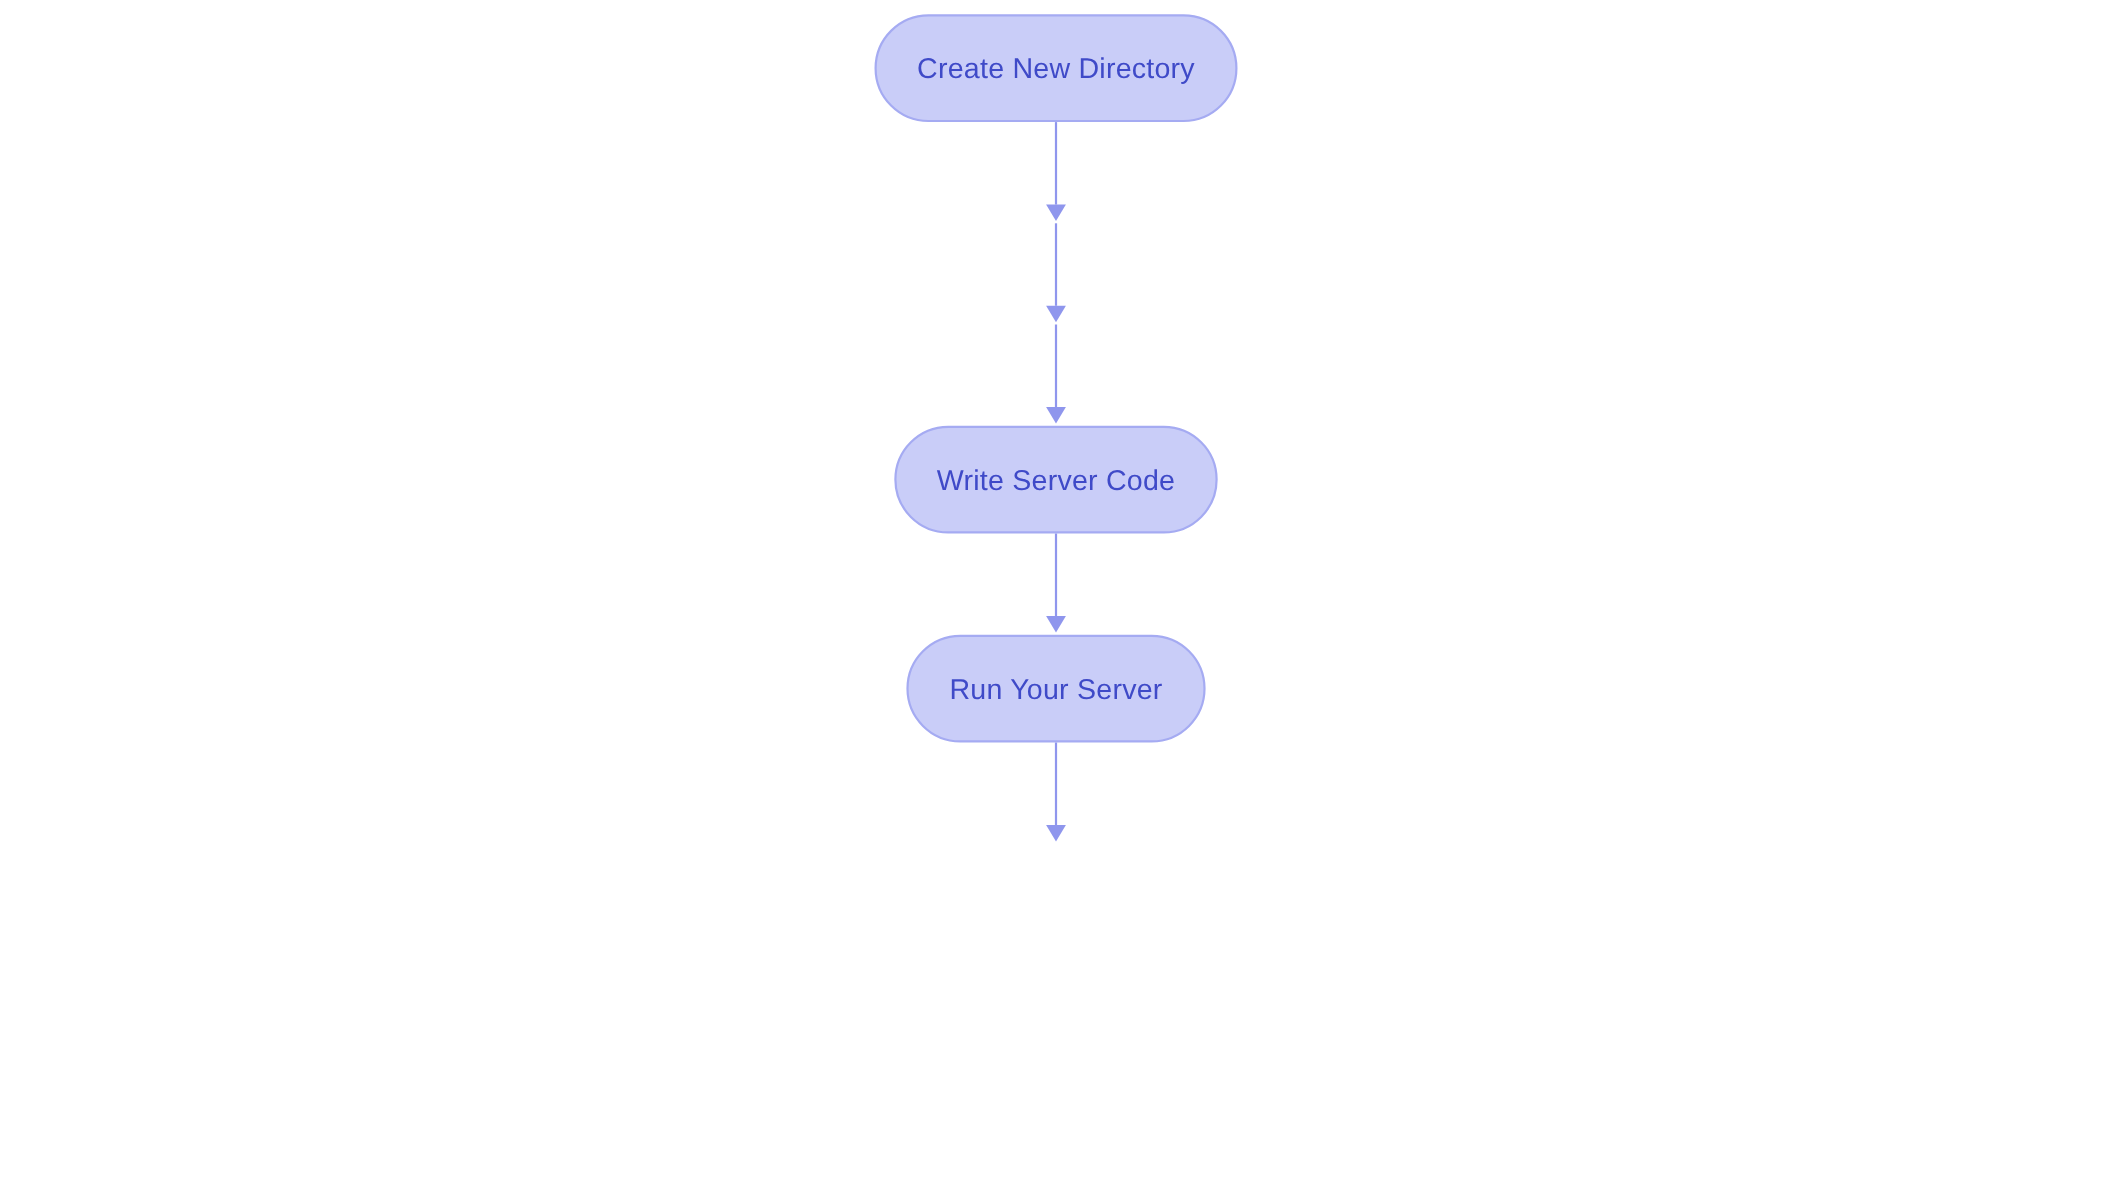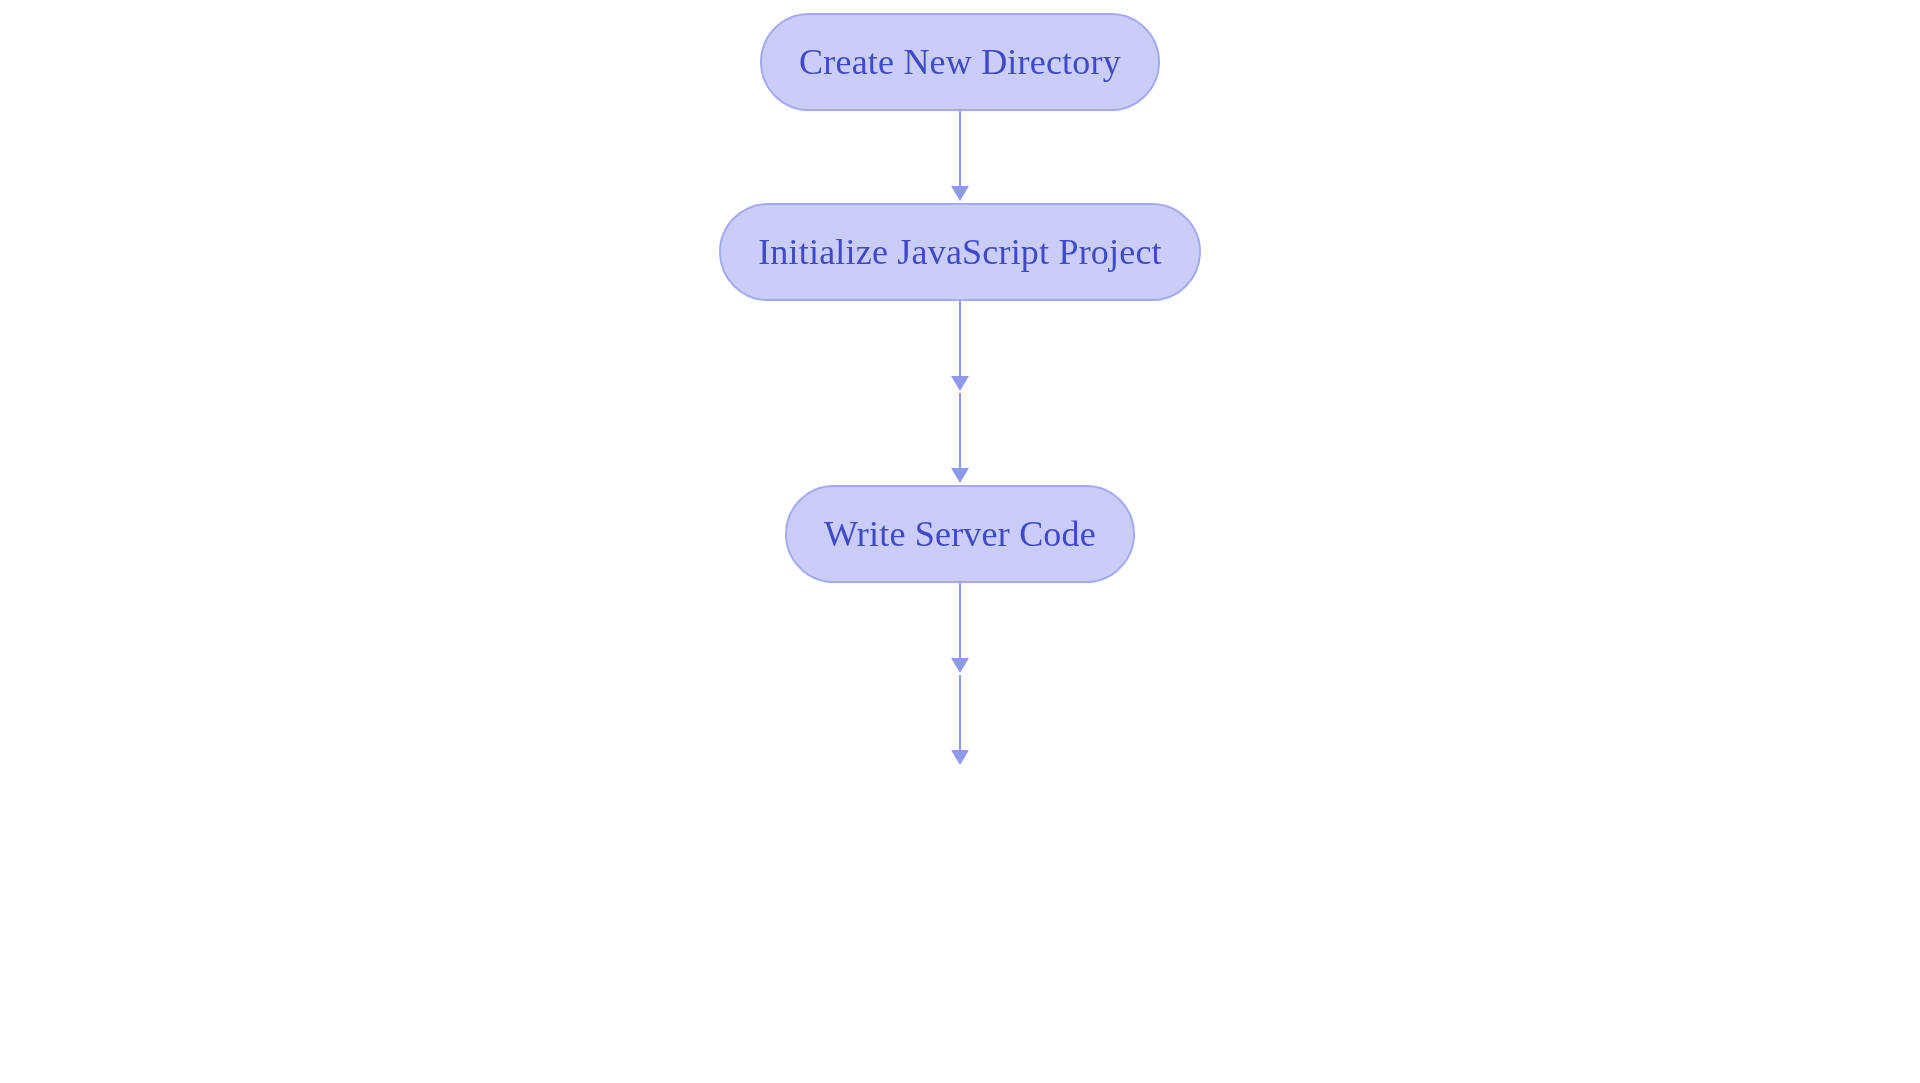--- a/index.html
+++ b/index.html
@@ -32,26 +32,25 @@
     background: var(--node-fill);
     border: 2px solid var(--node-border);
     display: flex;
     align-items: center;
     justify-content: center;
     padding: 0 37px;
     min-width: 220px;
   }
   .node-label {
     color: var(--node-text);
-    font-size: 36px;
+    font-size: 26px;
     font-weight: 400;
     letter-spacing: 0.2px;
     white-space: nowrap;
     text-align: center;
-    font-family: Liberation Serif, serif;
   }
   .arrow {
     flex: 0 0 auto;
     height: 92px;
     width: 20px;
     display: flex;
     flex-direction: column;
     align-items: center;
   }
   .arrow-line {
@@ -75,23 +74,20 @@
 
   <div class="node">
     <span class="node-label">Create New Directory</span>
   </div>
 
   <div class="arrow">
     <div class="arrow-line"></div>
     <div class="arrow-head"></div>
   </div>
 
-  <div class="node">
-    <span class="node-label">Initialize JavaScript Project</span>
-  </div>
 
   <div class="arrow">
     <div class="arrow-line"></div>
     <div class="arrow-head"></div>
   </div>
 
 
   <div class="arrow">
     <div class="arrow-line"></div>
     <div class="arrow-head"></div>
@@ -99,20 +95,23 @@
 
   <div class="node">
     <span class="node-label">Write Server Code</span>
   </div>
 
   <div class="arrow">
     <div class="arrow-line"></div>
     <div class="arrow-head"></div>
   </div>
 
+  <div class="node">
+    <span class="node-label">Run Your Server</span>
+  </div>
 
   <div class="arrow">
     <div class="arrow-line"></div>
     <div class="arrow-head"></div>
   </div>
 
 
 </div>
 
 </body></html>

